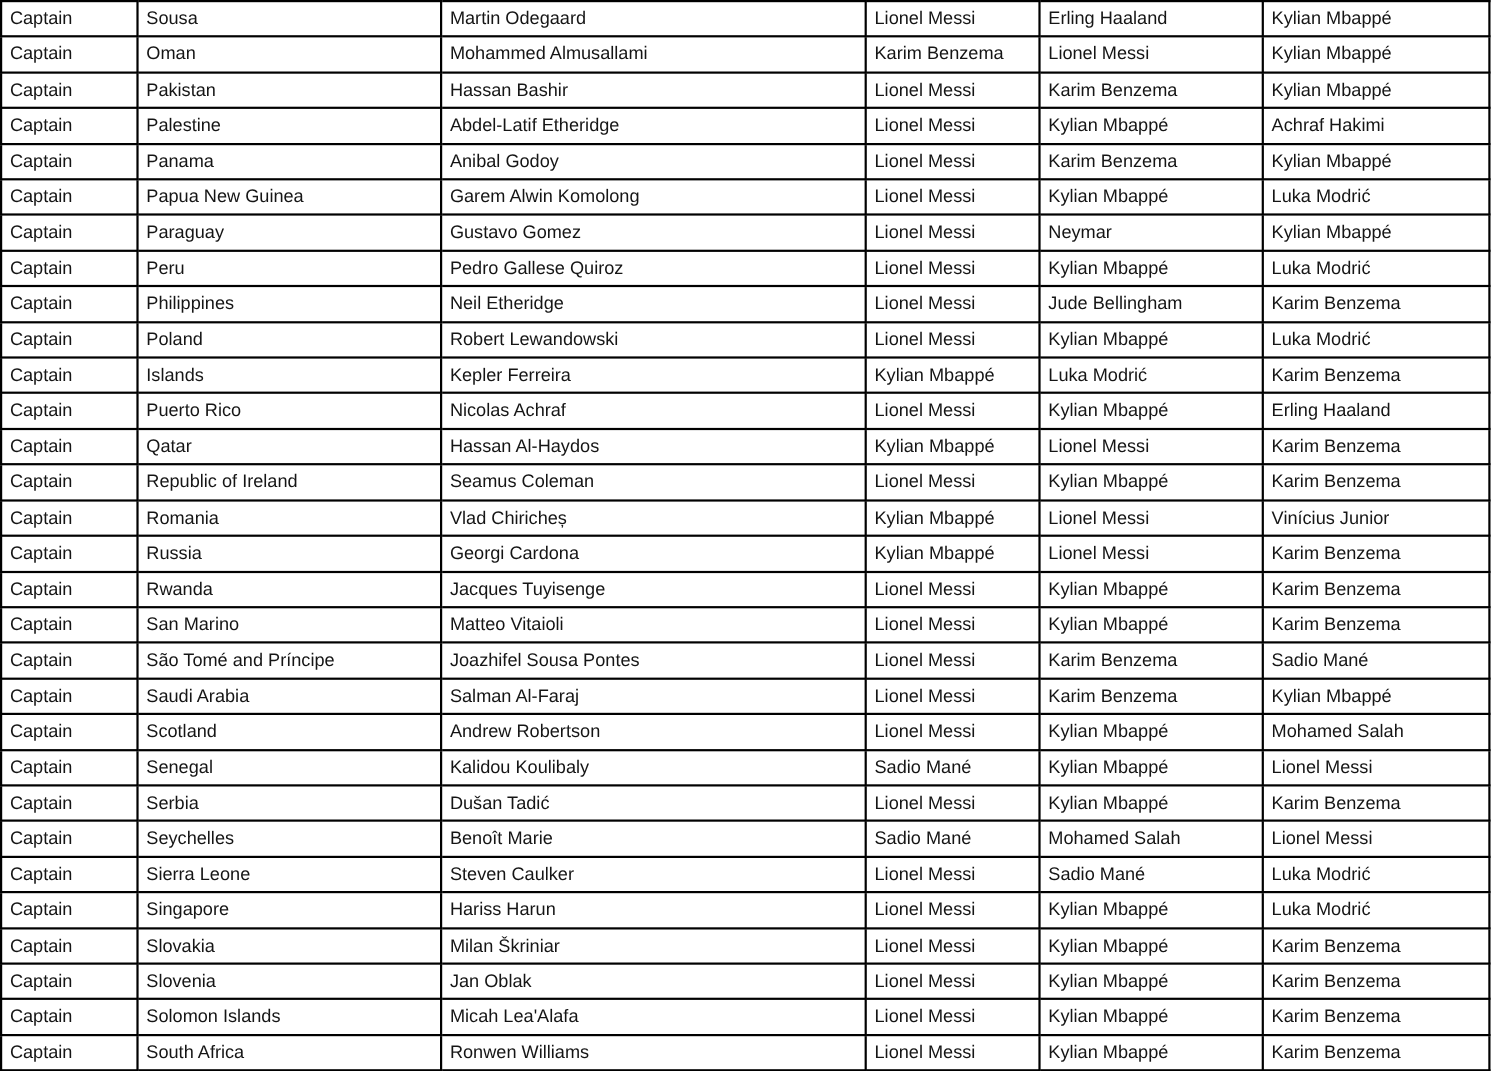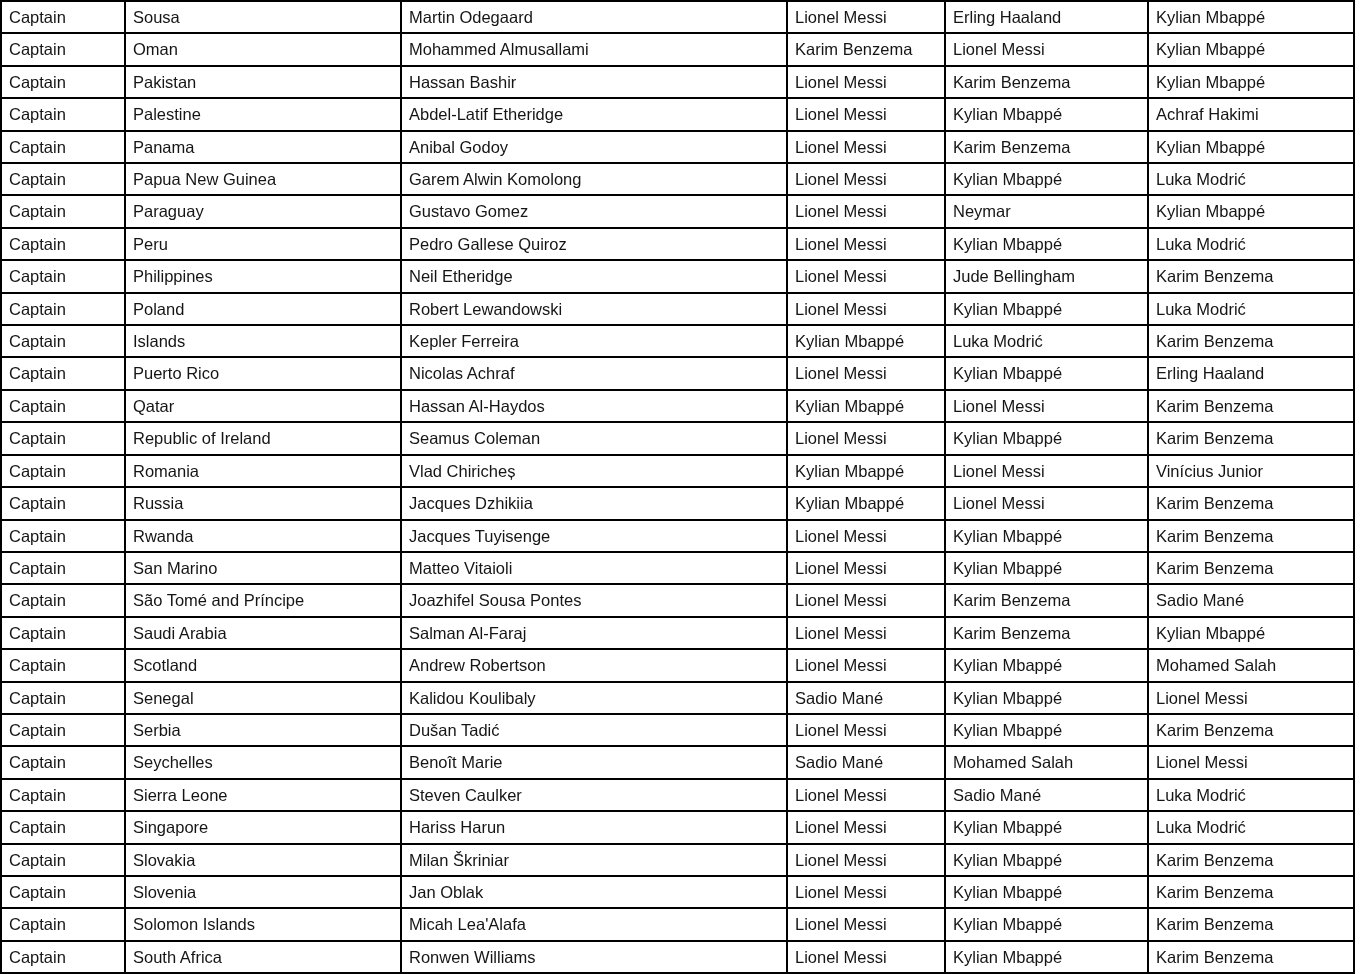--- a/index.html
+++ b/index.html
@@ -175,21 +175,21 @@
           <td>Captain</td>
           <td>Romania</td>
           <td>Vlad Chiricheș</td>
           <td>Kylian Mbappé</td>
           <td>Lionel Messi</td>
           <td>Vinícius Junior</td>
         </tr>
         <tr>
           <td>Captain</td>
           <td>Russia</td>
-          <td>Jacques Dzhikiia</td>
+          <td>Georgi Cardona</td>
           <td>Kylian Mbappé</td>
           <td>Lionel Messi</td>
           <td>Karim Benzema</td>
         </tr>
         <tr>
           <td>Captain</td>
           <td>Rwanda</td>
           <td>Jacques Tuyisenge</td>
           <td>Lionel Messi</td>
           <td>Kylian Mbappé</td>

